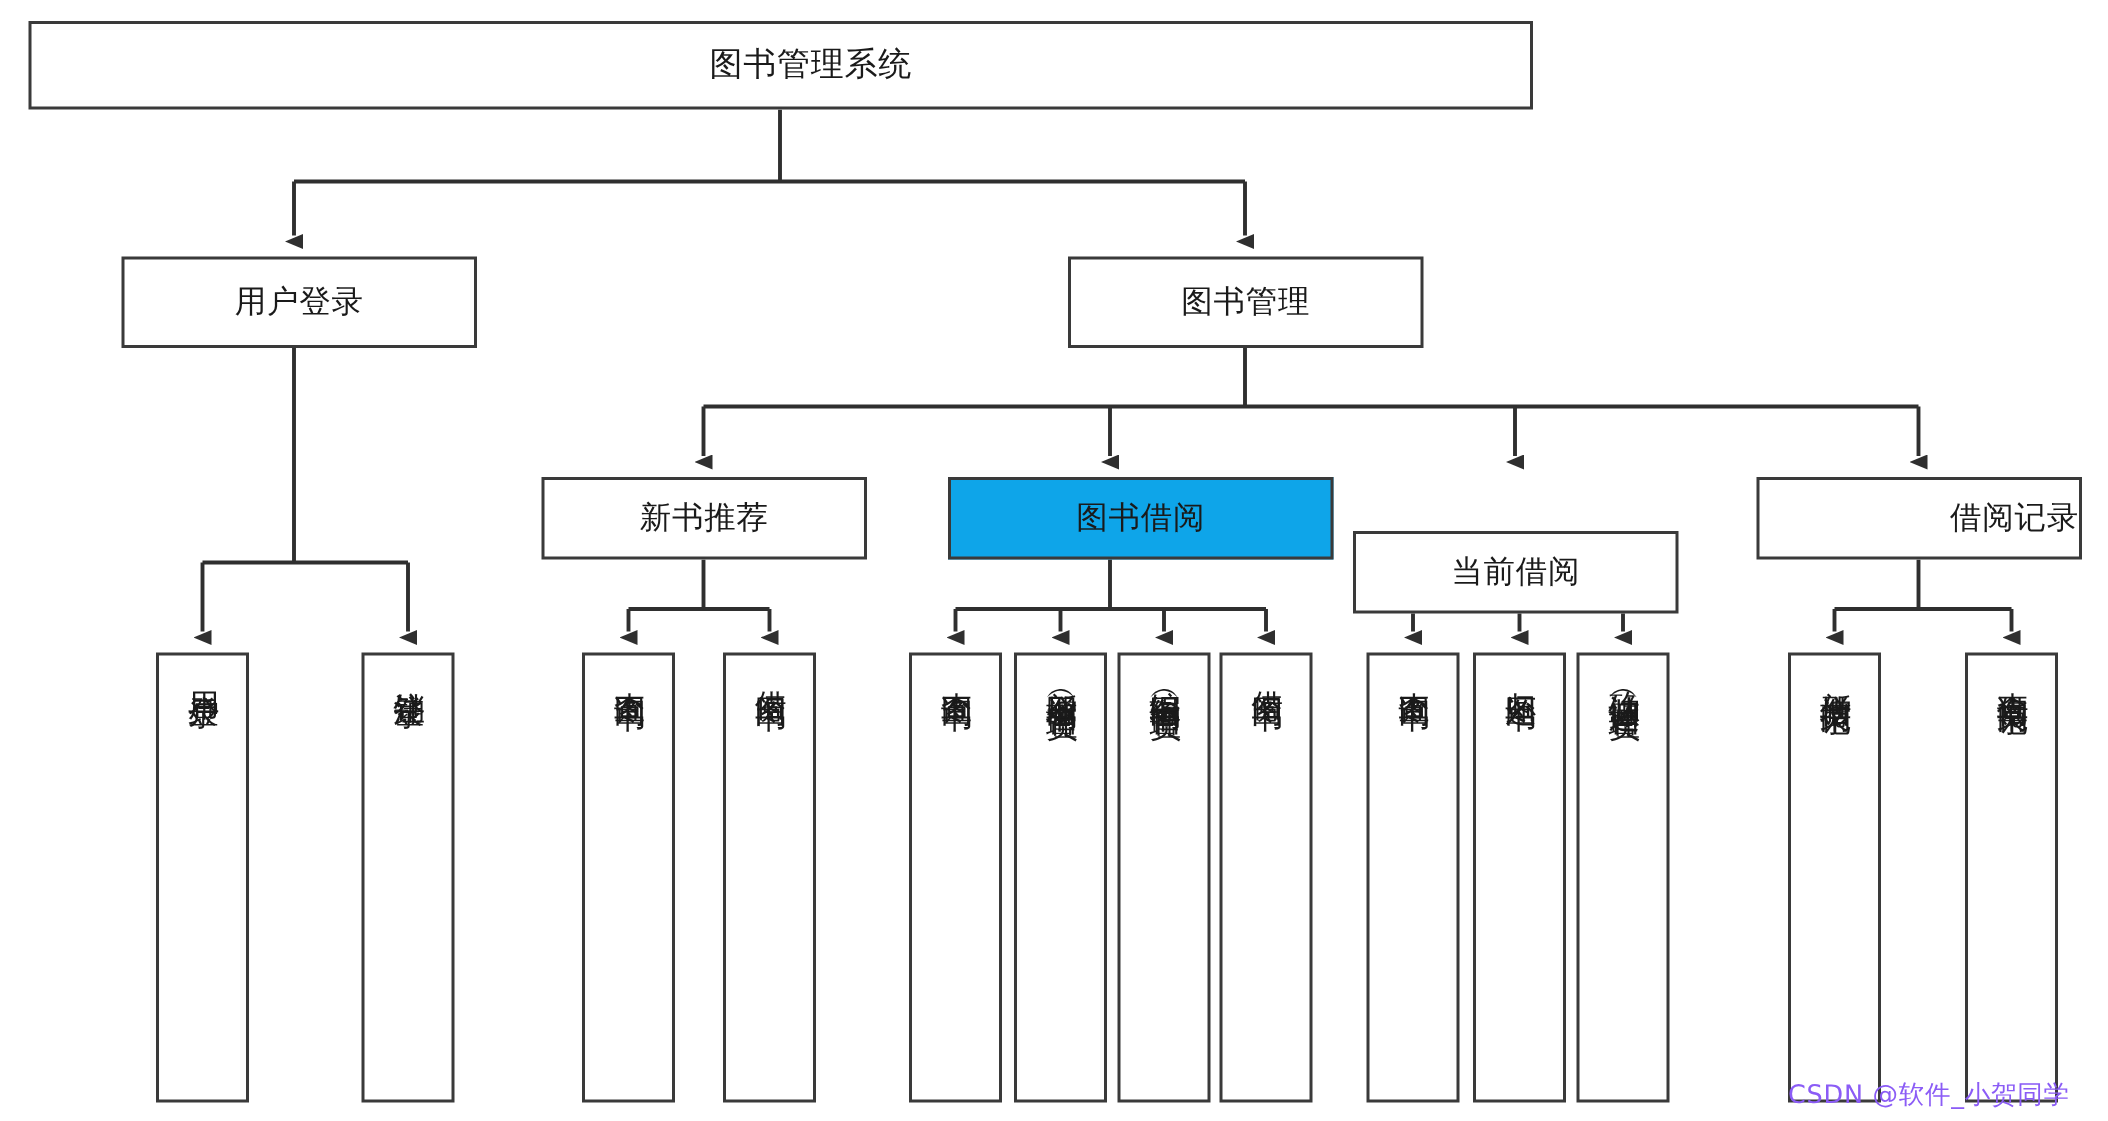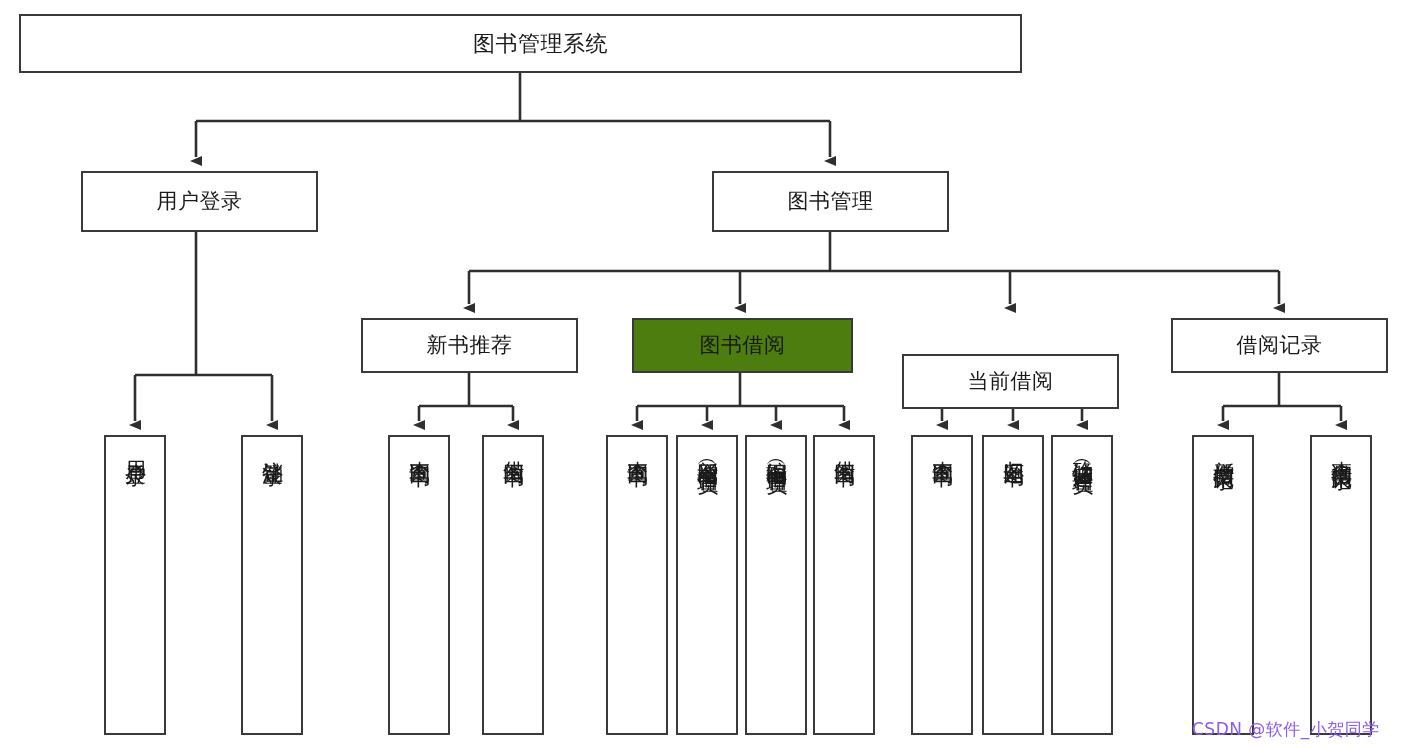--- a/index.html
+++ b/index.html
@@ -132,27 +132,27 @@
   <div class="node h" style="left: 81px; top: 171px; width: 237px; height: 61px; border-color: rgb(58, 58, 58); background: rgb(255, 255, 255); color: rgb(26, 26, 26);">
     <span class="node-label">用户登录</span>
   </div>
   <div class="node h" style="left: 361px; top: 318px; width: 217px; height: 55px; border-color: rgb(58, 58, 58); background: rgb(255, 255, 255); color: rgb(26, 26, 26);">
     <span class="node-label">新书推荐</span>
   </div>
 
   <div class="node h" style="left: 712px; top: 171px; width: 237px; height: 61px; border-color: rgb(58, 58, 58); background: rgb(255, 255, 255); color: rgb(26, 26, 26);">
     <span class="node-label">图书管理</span>
   </div>
-  <div class="node h" style="left: 632px; top: 318px; width: 221px; height: 55px; border-color: rgb(58, 58, 58); background: #4d7c0f; color: rgb(26, 26, 26);">
+  <div class="node h" style="left: 632px; top: 318px; width: 257px; height: 55px; border-color: rgb(58, 58, 58); background: #0ea5e9; color: rgb(26, 26, 26);">
     <span class="node-label">图书借阅</span>
   </div>
   <div class="node h" style="left: 902px; top: 318px; width: 217px; height: 55px; border-color: rgb(58, 58, 58); background: rgb(255, 255, 255); color: rgb(26, 26, 26); margin-top: 36px;">
     <span class="node-label">当前借阅</span>
   </div>
-  <div class="node h" style="left: 1171px; top: 318px; width: 217px; height: 55px; border-color: rgb(58, 58, 58); background: rgb(255, 255, 255); color: rgb(26, 26, 26);">
+  <div class="node h" style="left: 1171px; top: 318px; width: 217px; height: 55px; border-color: rgb(58, 58, 58); background: rgb(255, 255, 255); color: rgb(26, 26, 26); justify-content: flex-end;">
     <span class="node-label">借阅记录</span>
   </div>
 
   <div class="node v" style="left: 104px; top: 435px; width: 62px; height: 300px; border-color: rgb(58, 58, 58); background: rgb(255, 255, 255); color: rgb(26, 26, 26);">
     <span class="node-label">用户登录</span>
   </div>
   <div class="node v" style="left: 241px; top: 435px; width: 62px; height: 300px; border-color: rgb(58, 58, 58); background: rgb(255, 255, 255); color: rgb(26, 26, 26);">
     <span class="node-label">注销登录</span>
   </div>
   <div class="node v" style="left: 388px; top: 435px; width: 62px; height: 300px; border-color: rgb(58, 58, 58); background: rgb(255, 255, 255); color: rgb(26, 26, 26);">

